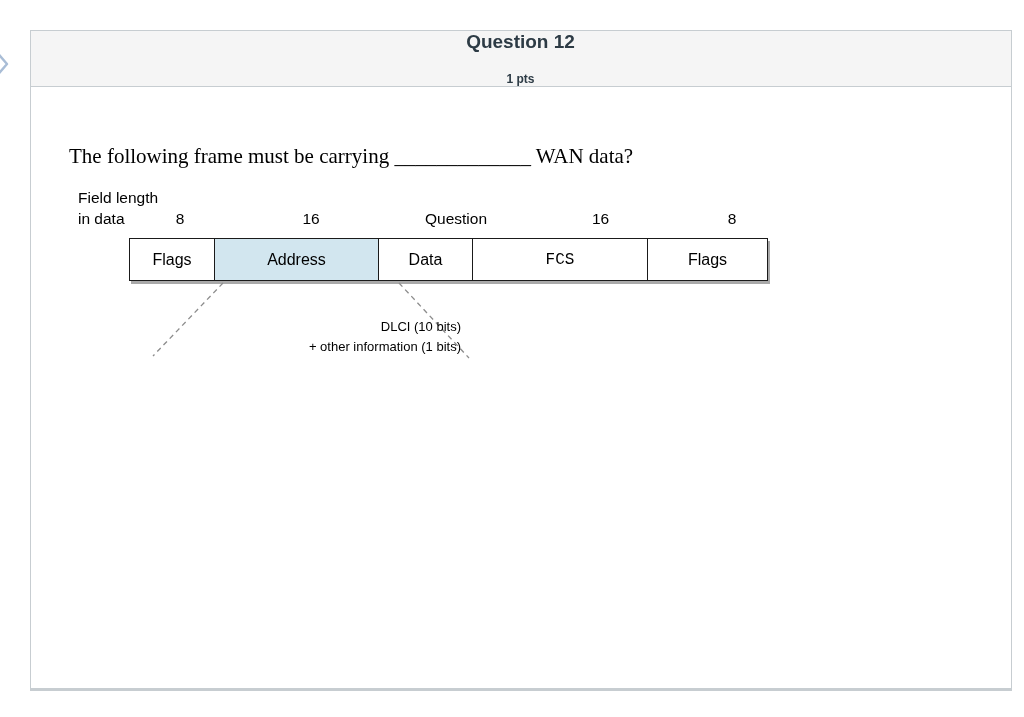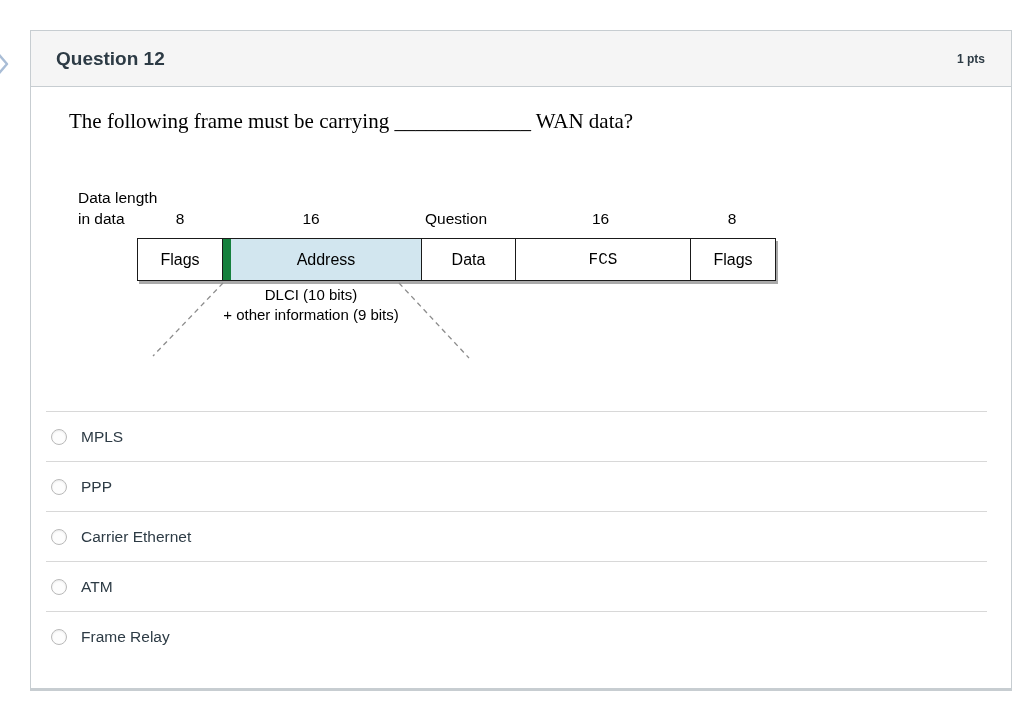--- a/index.html
+++ b/index.html
@@ -15,62 +15,63 @@
     border: 1px solid var(--border, #c7cdd1);
     border-bottom: 3px solid var(--border, #c7cdd1);
   }
   .card-header {
     position: absolute; left: 0; top: 0; right: 0; height: 56px;
     background: var(--headerbg, #f5f5f5);
     border-bottom: 1px solid var(--border, #c7cdd1);
     display: flex; align-items: center; justify-content: space-between;
     padding: 0 26px 0 25px;
     color: var(--text, #2d3b45);
+    flex-direction: column;
   }
   .q-title { font-size: 19px; font-weight: bold; }
   .q-pts { font-size: 12px; font-weight: 600; }
 
   .prompt {
-    position: absolute; left: 38px; top: 78px;
+    position: absolute; left: 38px; top: 113px;
     font-family: "Liberation Serif", serif;
     font-size: 21px; color: #000;
     white-space: nowrap;
   }
 
   .diagram { position: absolute; left: 0; top: 150px; width: 800px; height: 235px; font-size: 15.5px; color: #000; }
   .axis-label { position: absolute; left: 47px; top: 6px; line-height: 21px; }
   .len { position: absolute; top: 29px; text-align: center; }
   .len0 { left: 106px; width: 86px; }
   .len1 { left: 192px; width: 176px; }
   .len2 { left: 368px; width: 114px; }
   .len3 { left: 482px; width: 175px; }
   .len4 { left: 657px; width: 88px; }
 
   .boxrow {
-    position: absolute; left: 106px; top: 57px; width: 639px; height: 43px;
+    position: absolute; left: 98px; top: 57px; width: 639px; height: 43px;
     display: flex;
     border: 1.5px solid #1a1a1a;
-    background: #15803d;
+    background: #000000;
     box-shadow: 2px 3px 0 #a9a9a9;
   }
   .cell {
     height: 100%; display: flex; align-items: center; justify-content: center;
     border-right: 1.5px solid #1a1a1a;
     font-size: 16px; background: #fff;
   }
   .cell:last-child { border-right: none; }
   .c0 { width: 85px; }
-  .c1 { width: 191px; margin-left: 8px; }
+  .c1 { width: 164px; }
   .c2 { width: 94px; }
   .c3 { width: 175px; font-family: Liberation Mono, monospace; }
   .c4 { width: 85px; flex: 1; }
   .cell.hl { background: var(--highlight, #d2e6ef); }
 
   .callout { position: absolute; left: 0; top: 101px; }
-  .annotation { position: absolute; left: 130px; top: 104px; width: 300px; text-align: center; line-height: 20px; font-size: 15px; }
+  .annotation { position: absolute; left: 130px; top: 136px; width: 300px; text-align: right; line-height: 20px; font-size: 13px; }
 
   .options { position: absolute; left: 15px; top: 380px; width: 941px; }
   .opt {
     height: 50px; border-top: 1px solid var(--divider, #d8d8d8);
     display: flex; align-items: center; cursor: pointer;
   }
   .radio {
     width: 16px; height: 16px; margin-left: 5px; border-radius: 50%;
     border: 1px solid #b9b9b9; background: #fdfdfd;
     box-shadow: inset 0 1px 2px rgba(0,0,0,0.08);
@@ -91,21 +92,21 @@
 
     <div class="card-header">
       <span class="q-title">Question 12</span>
       <span class="q-pts">1 pts</span>
     </div>
 
     <p class="prompt">The following frame must be carrying _____________ WAN data?</p>
 
     <div class="diagram">
       <div class="axis-label">
-        <div>Data length</div>
+        <div>Field length</div>
         <div>in data</div>
       </div>
 
       <div class="len len0">8</div>
       <div class="len len1">16</div>
       <div class="len len2">Question</div>
       <div class="len len3">16</div>
       <div class="len len4">8</div>
 
       <div class="boxrow">
@@ -116,41 +117,19 @@
         <div class="cell c4">Flags</div>
       </div>
 
       <svg class="callout" width="480" height="82" viewBox="0 0 480 82">
         <line x1="192" y1="1" x2="122" y2="74" stroke="#8c8c8c" stroke-width="1.3" stroke-dasharray="5,4"></line>
         <line x1="368" y1="1" x2="438" y2="76" stroke="#8c8c8c" stroke-width="1.3" stroke-dasharray="5,4"></line>
       </svg>
 
       <div class="annotation">
         <div>DLCI (10 bits)</div>
-        <div>+ other information (9 bits)</div>
+        <div>+ other information (1 bits)</div>
       </div>
     </div>
 
-    <div class="options">
-      <div class="opt">
-        <span class="radio"></span>
-        <span class="optlabel">MPLS</span>
-      </div>
-      <div class="opt">
-        <span class="radio"></span>
-        <span class="optlabel">PPP</span>
-      </div>
-      <div class="opt">
-        <span class="radio"></span>
-        <span class="optlabel">Carrier Ethernet</span>
-      </div>
-      <div class="opt">
-        <span class="radio"></span>
-        <span class="optlabel">ATM</span>
-      </div>
-      <div class="opt">
-        <span class="radio"></span>
-        <span class="optlabel">Frame Relay</span>
-      </div>
-    </div>
 
   </div>
 </div>
 
 </body></html>

